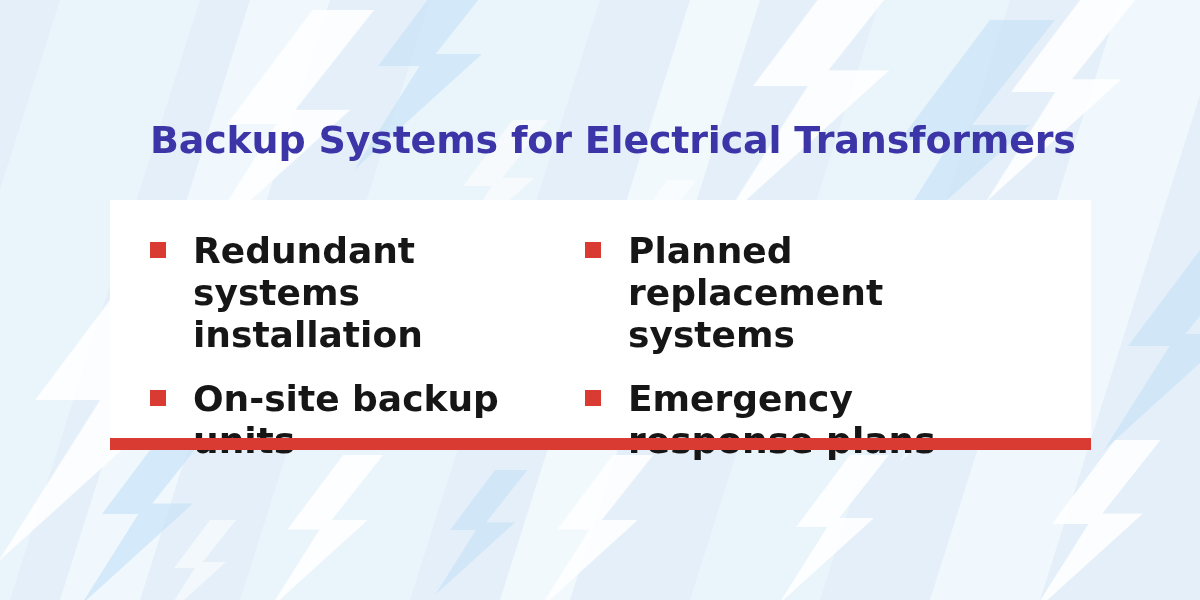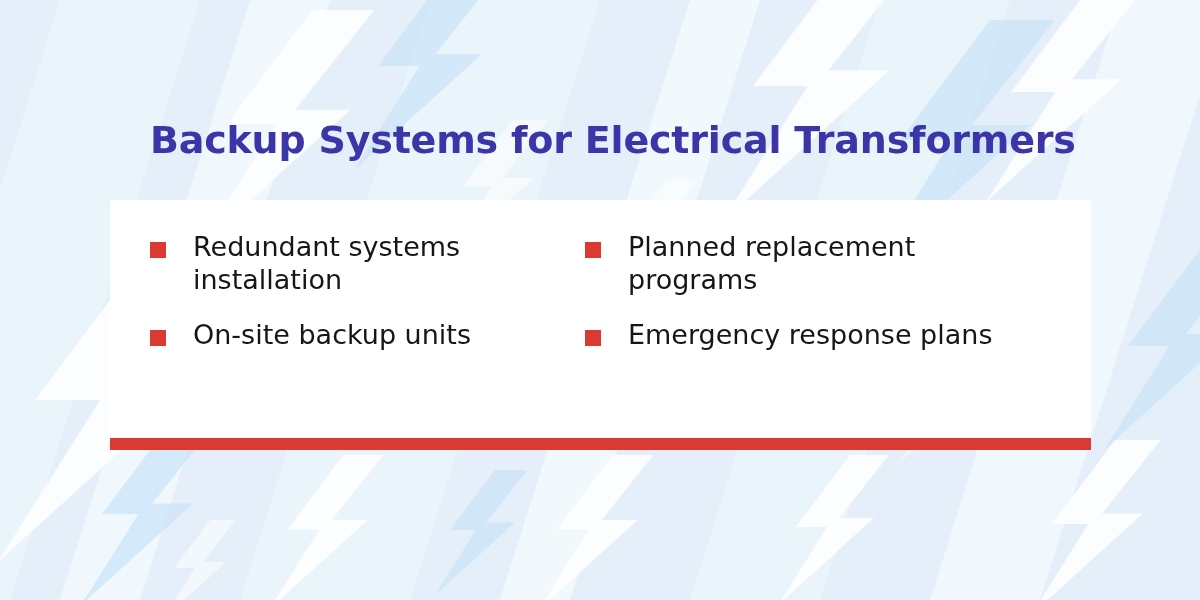--- a/index.html
+++ b/index.html
@@ -68,24 +68,24 @@
   .bullet-marker {
     flex:0 0 auto;
     width:16px; height:16px;
     background:#d93a31;
     margin-top:12px;
     margin-right:27px;
   }
 
   .bullet-text {
     font-family:"DejaVu Sans", sans-serif;
-    font-size:27px;
-    font-weight:normal;
+    font-size:36px;
+    font-weight:bold;
     color:#161616;
-    line-height:33px;
+    line-height:42px;
     max-width:330px;
   }
 
   .bullet-item.wide .bullet-text { max-width:420px; }
 
   #accent-bar {
     position:absolute;
     left:110px; top:438px;
     width:981px; height:12px;
     background:#d93a31;
@@ -148,21 +148,21 @@
 
     <div id="bullet-grid">
 
       <div class="bullet-item">
         <span class="bullet-marker"></span>
         <span class="bullet-text">Redundant systems installation</span>
       </div>
 
       <div class="bullet-item wide">
         <span class="bullet-marker"></span>
-        <span class="bullet-text">Planned replacement programs</span>
+        <span class="bullet-text">Planned replacement systems</span>
       </div>
 
       <div class="bullet-item wide">
         <span class="bullet-marker"></span>
         <span class="bullet-text">On-site backup units</span>
       </div>
 
       <div class="bullet-item wide">
         <span class="bullet-marker"></span>
         <span class="bullet-text">Emergency response plans</span>

